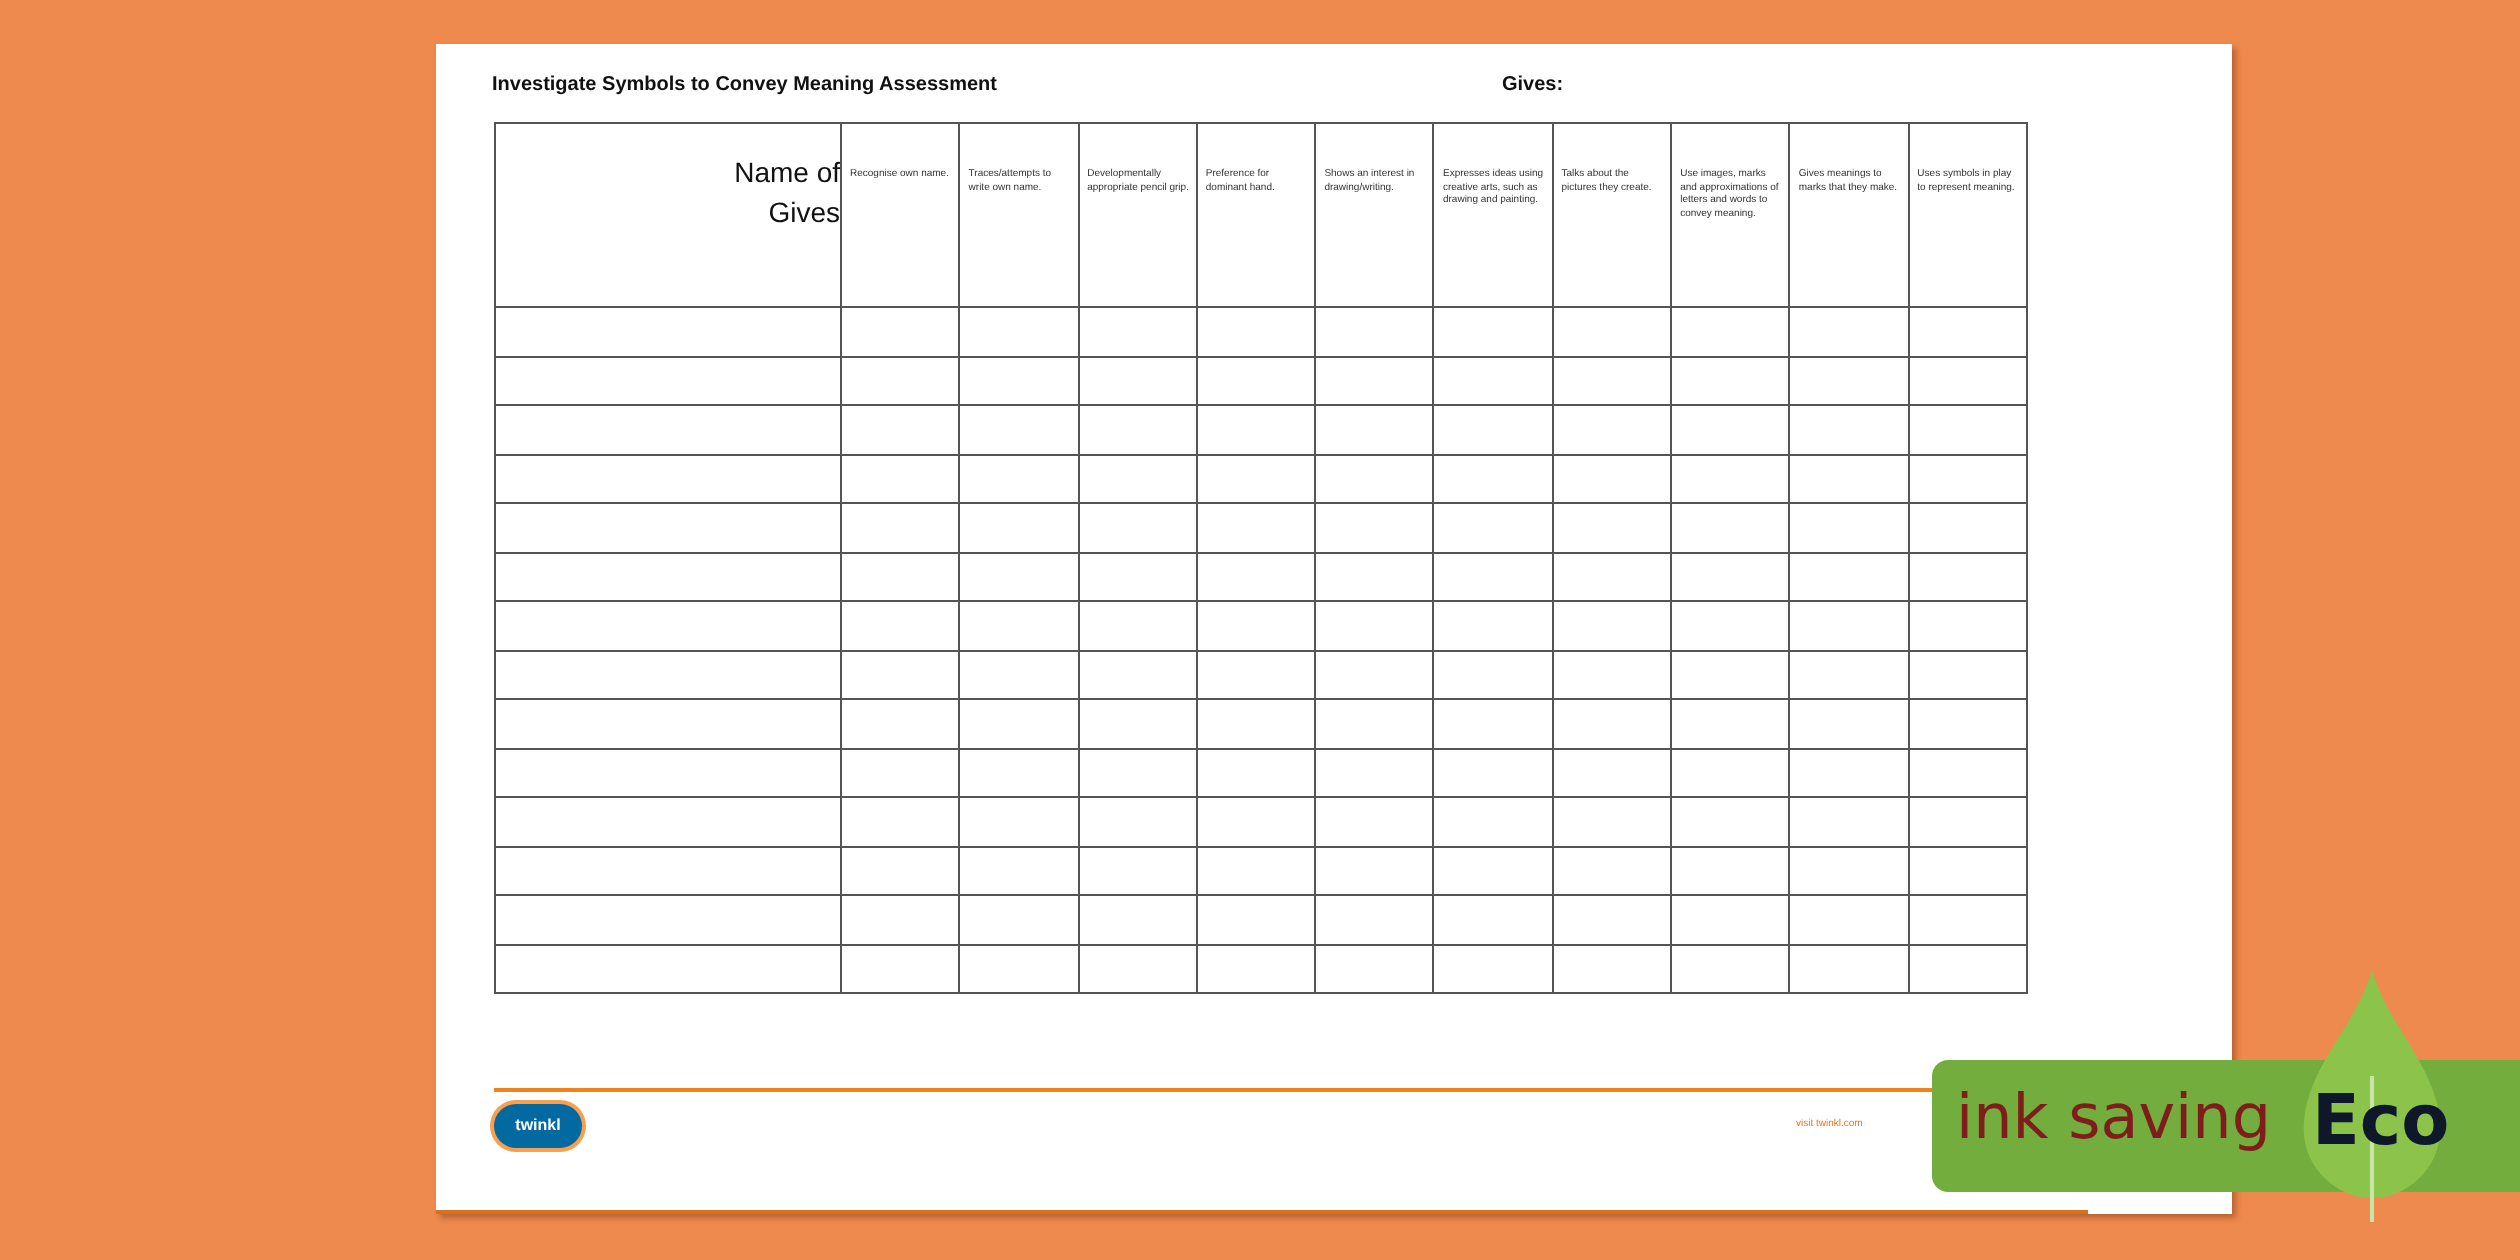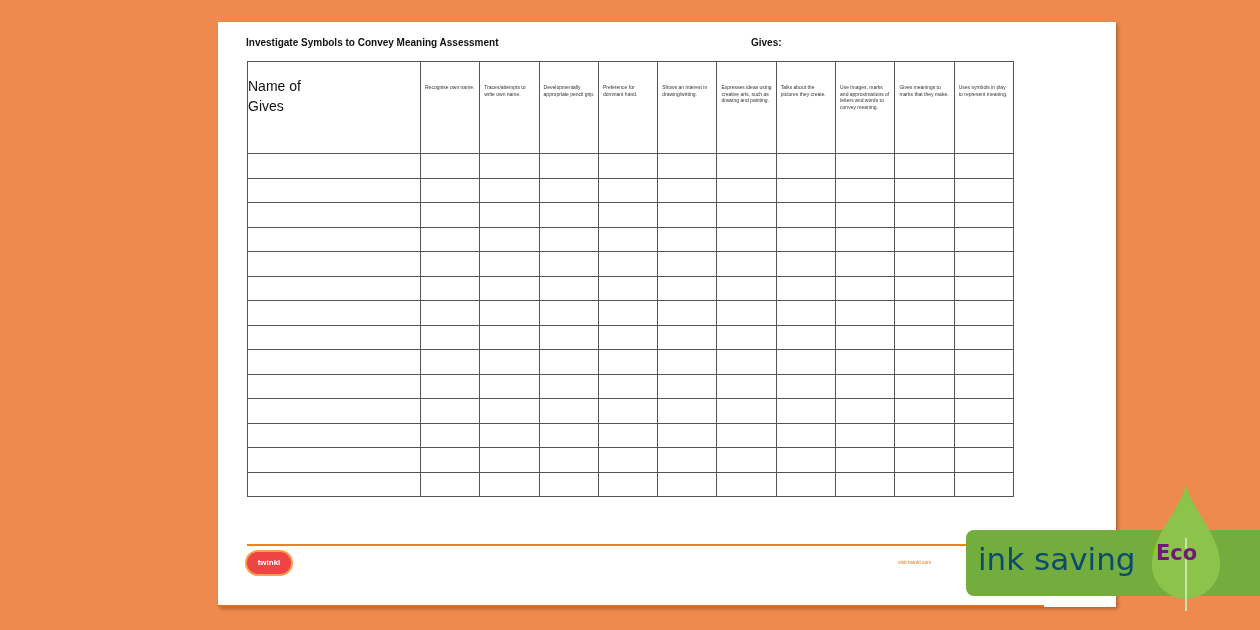--- a/index.html
+++ b/index.html
@@ -4,30 +4,30 @@
 <style>
   html,body{margin:0;padding:0;}
   body{width:1260px;height:630px;background:#ef8a4e;position:relative;overflow:hidden;font-family:"Liberation Sans",sans-serif;}
   .page{position:absolute;left:218px;top:22px;width:898px;height:585px;background:#fff;box-shadow:2px 2px 3px rgba(120,50,10,.45);}
   .doc-title{position:absolute;left:28px;top:15px;font-size:10px;font-weight:bold;color:#111;}
   .class-label{position:absolute;left:533px;top:15px;font-size:10px;font-weight:bold;color:#111;}
   .tbl{position:absolute;left:29px;top:39px;width:767px;border-collapse:collapse;table-layout:fixed;}
   .tbl td,.tbl th{border:1.5px solid #555;padding:0;}
   .banner{background:#f0821c;border:1.5px solid #8a3a0a !important;height:29px;color:#fff;font-size:15px;font-weight:bold;text-align:center;letter-spacing:.2px;}
   .hdr th{height:69px;vertical-align:top;text-align:left;font-weight:normal;font-size:5px;line-height:6.5px;color:#333;padding:22px 3px 0 4px;}
-  .hdr th.name{font-size:14px;line-height:20px;text-align:left;color:#111;padding:14px 0 0 0;vertical-align:top;}
+  .hdr th.name{font-size:14px;line-height:20px;text-align:right;color:#111;padding:14px 0 0 0;vertical-align:top;}
   .row td{height:23.5px;}
   .footer-line{position:absolute;left:29px;top:522px;width:767px;height:2px;background:#f0821c;}
-  .logo{position:absolute;left:29px;top:530px;width:44px;height:22px;background:#ef4444;border-radius:11px;color:#fff;font-size:8px;font-weight:bold;text-align:center;line-height:22px;box-shadow:0 0 0 2px #f9a04e;}
+  .logo{position:absolute;left:29px;top:530px;width:44px;height:22px;background:#0369a1;border-radius:11px;color:#fff;font-size:8px;font-weight:bold;text-align:center;line-height:22px;box-shadow:0 0 0 2px #f9a04e;}
   .visit{position:absolute;left:680px;top:537px;font-size:5px;color:#e8741a;}
   .bottom-bar{position:absolute;left:0;bottom:0;width:826px;height:2px;background:#d9701d;}
   .eco{position:absolute;left:966px;top:530px;width:294px;height:66px;background:#72ad3e;border-radius:8px 0 0 8px;}
-  .eco-text{position:absolute;left:978px;top:541px;color:#0c4a6e;font-size:31px;font-family:"DejaVu Sans",sans-serif;}
+  .eco-text{position:absolute;left:978px;top:541px;color:#7f1d1d;font-size:31px;font-family:"DejaVu Sans",sans-serif;}
   .leaf{position:absolute;left:1148px;top:483px;width:76px;height:128px;}
-  .eco-word{position:absolute;left:1156px;top:541px;color:#701a75;font-size:21px;font-weight:bold;font-family:"DejaVu Sans",sans-serif;}
+  .eco-word{position:absolute;left:1156px;top:541px;color:#0f172a;font-size:35px;font-weight:bold;font-family:"DejaVu Sans",sans-serif;}
 </style>
 </head>
 <body>
 
 <div class="page">
   <div class="doc-title">Investigate Symbols to Convey Meaning Assessment</div>
   <div class="class-label">Gives:</div>
 
   <table class="tbl">
     <colgroup>

